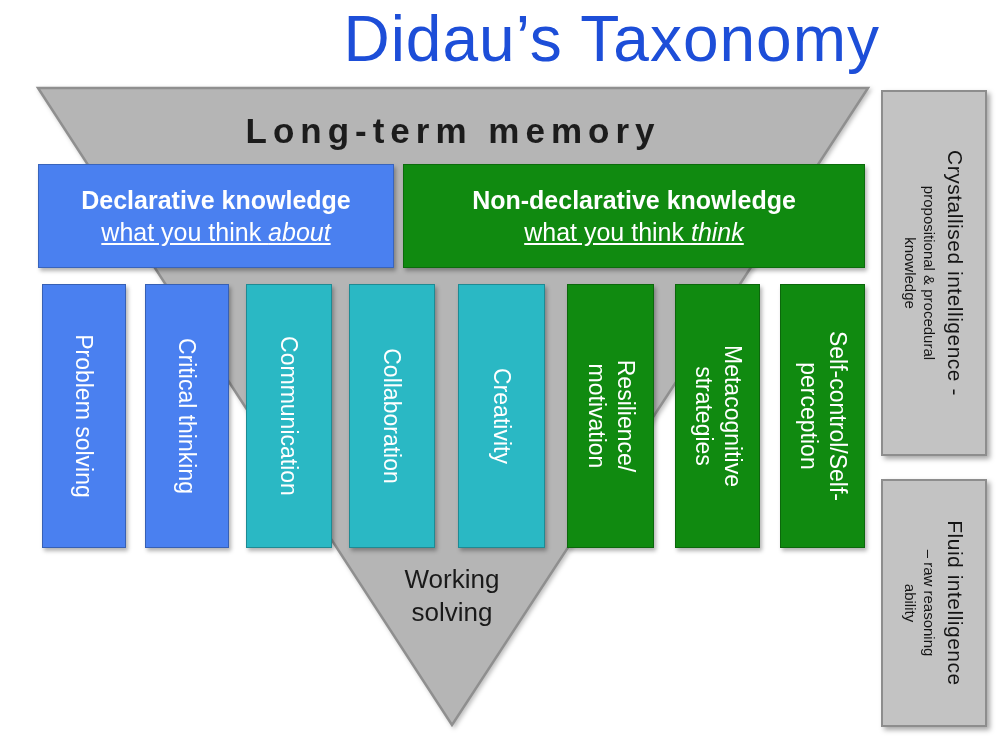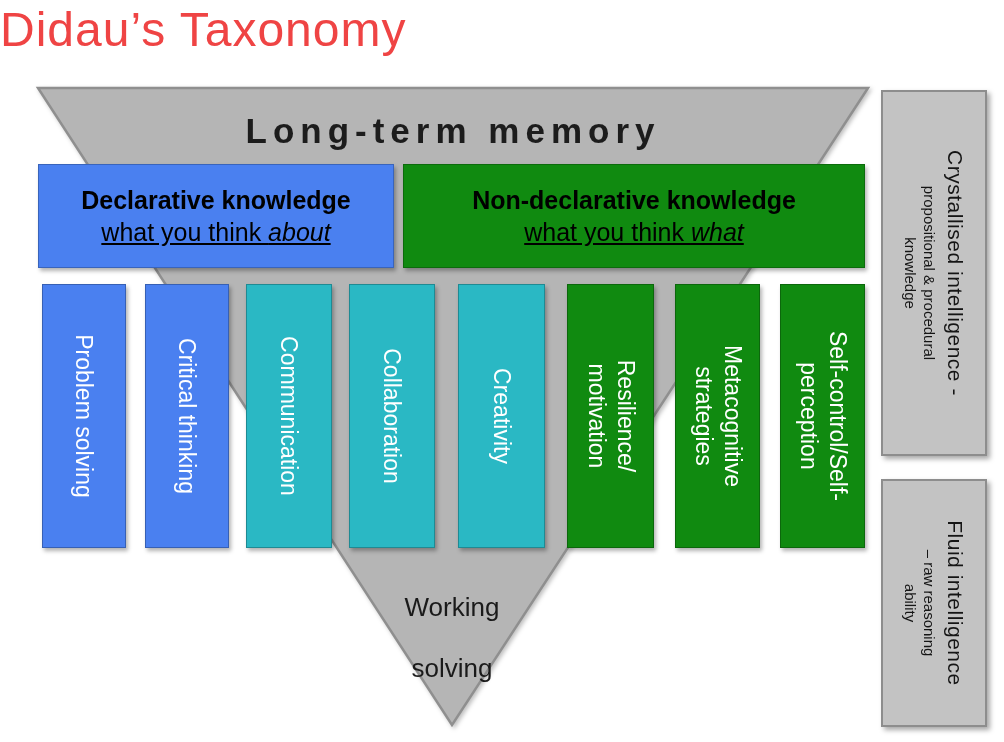--- a/index.html
+++ b/index.html
@@ -2,32 +2,32 @@
 <html><head>
 <meta charset="utf-8">
 <style>
   html,body { margin:0; padding:0; background:#ffffff; }
   #canvas {
     position:relative; width:1004px; height:742px; overflow:hidden;
     background:#ffffff;
     font-family:"Liberation Sans", sans-serif;
   }
   .title {
-    position:absolute; top:2px; left:0; width:880px; text-align:left;
-    font-size:48px; font-weight:400; color:#ef4444; letter-spacing:1px;
+    position:absolute; top:2px; left:0; width:880px; text-align:right;
+    font-size:64px; font-weight:400; color:#1d4ed8; letter-spacing:1px;
   }
   svg.tri { position:absolute; left:0; top:0; width:1004px; height:742px; }
   .ltm-label {
     position:absolute; top:111px; left:38px; width:830px; text-align:center;
     font-size:35px; font-weight:bold; color:#1c1c1c; letter-spacing:6px;
   }
   .hdr {
     position:absolute; top:164px; height:102px;
     display:flex; flex-direction:column; justify-content:center; align-items:center;
-    color:#000000; text-align:center; line-height:1.28;
+    color:#ffffff; text-align:center; line-height:1.28;
     border:1px solid rgba(0,0,0,0.22);
     box-shadow:2px 3px 4px rgba(0,0,0,0.3);
   }
   .hdr-title { font-size:25px; font-weight:bold; }
   .hdr-sub   { font-size:25px; font-weight:400;text-decoration:underline; }
   .hdr-sub em { font-style:italic; }
   .c-blue  { background:#4a80f0; }
   .c-teal  { background:#2ab8c4; }
   .c-green { background:#108a10; }
   .bar {
@@ -40,21 +40,21 @@
     transform:translate(-50%,-50%) rotate(90deg);
     display:flex; flex-direction:column; justify-content:center; align-items:center;
     text-align:center;
   }
   .bar .vtext { width:256px; height:78px; color:#ffffff; font-size:23px; line-height:1.25; }
   .bar .vtext span { display:block; }
   .wm-label {
     position:absolute; left:352px; top:563px; width:200px; text-align:center;
     font-size:26px; color:#1a1a1a; line-height:1.25;
   }
-  .wm-label span { display:block;margin-top:28px; }
+  .wm-label span { display:block; }
   .panel {
     position:absolute; left:881px; width:106px;
     background:#c3c3c3; border:2px solid #8d8d8d;
     box-shadow:3px 3px 5px rgba(0,0,0,0.35);
     box-sizing:border-box;
   }
   .panel-1 { top:90px;  height:366px; }
   .panel-2 { top:479px; height:248px; }
   .panel-1 .vtext { width:350px; height:96px; }
   .panel-2 .vtext { width:232px; height:96px; }
@@ -74,21 +74,21 @@
 
   <div class="ltm-label">Long-term memory</div>
 
   <div class="hdr c-blue" style="left:38px; width:354px;">
     <div class="hdr-title">Declarative knowledge</div>
     <div class="hdr-sub"><span>what you think </span><em>about</em></div>
   </div>
 
   <div class="hdr c-green" style="left:403px; width:460px;">
     <div class="hdr-title">Non-declarative knowledge</div>
-    <div class="hdr-sub"><span>what you think </span><em>what</em></div>
+    <div class="hdr-sub"><span>what you think </span><em>think</em></div>
   </div>
 
   <div class="bar c-blue" style="left:42px; width:82px;">
     <div class="vtext">
         <span>Problem solving</span>
       </div>
   </div>
   <div class="bar c-blue" style="left:145px; width:82px;">
     <div class="vtext">
         <span>Critical thinking</span>

